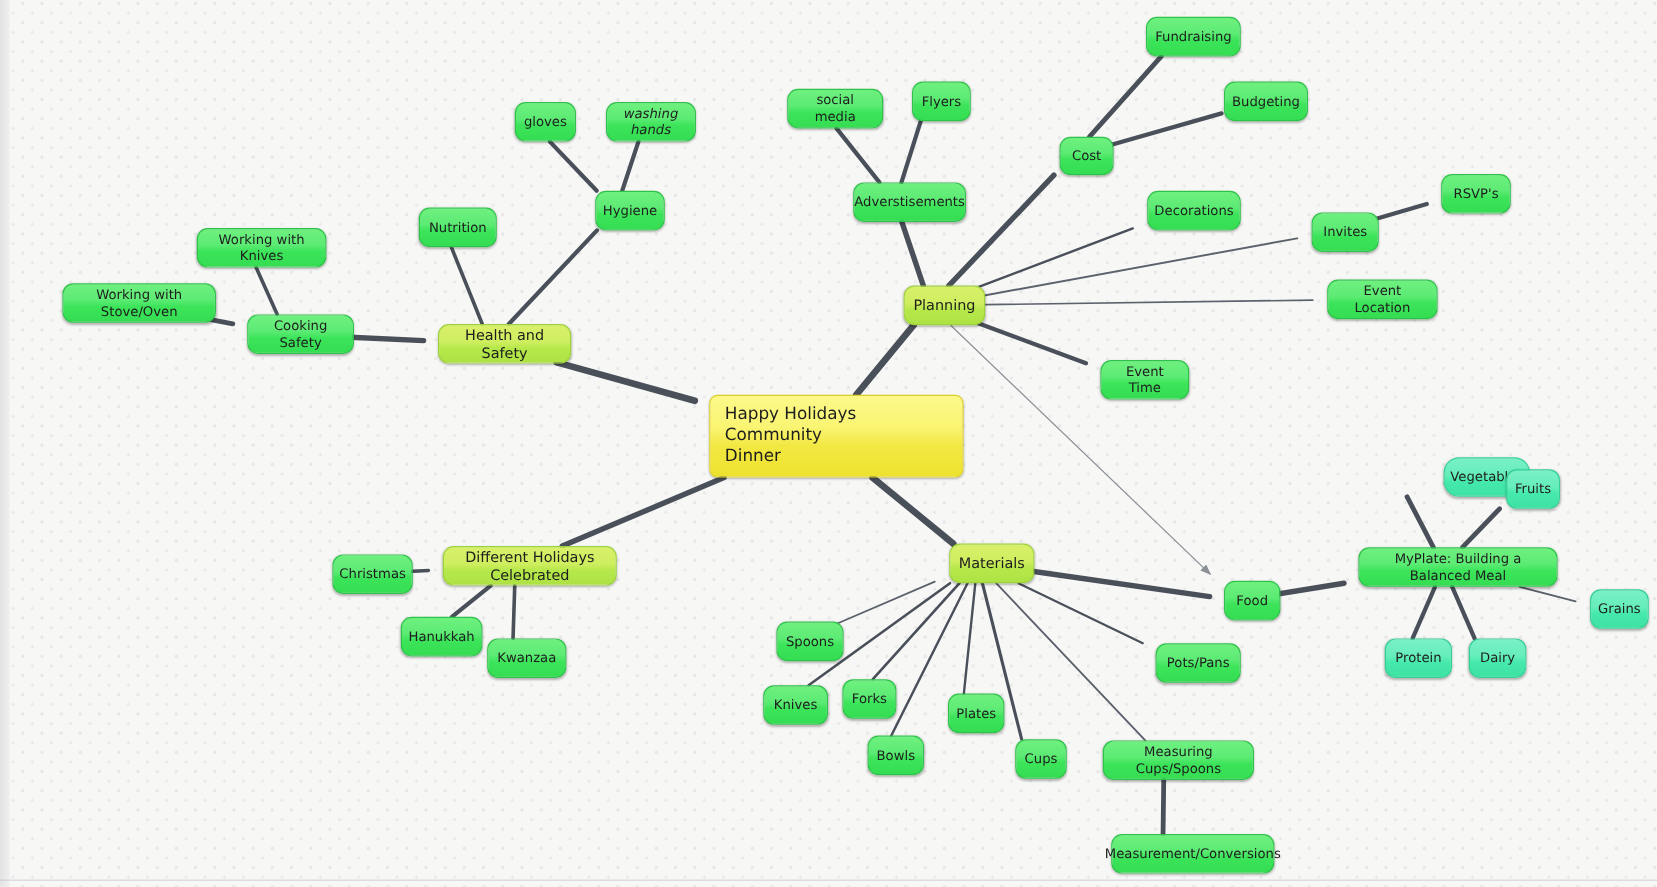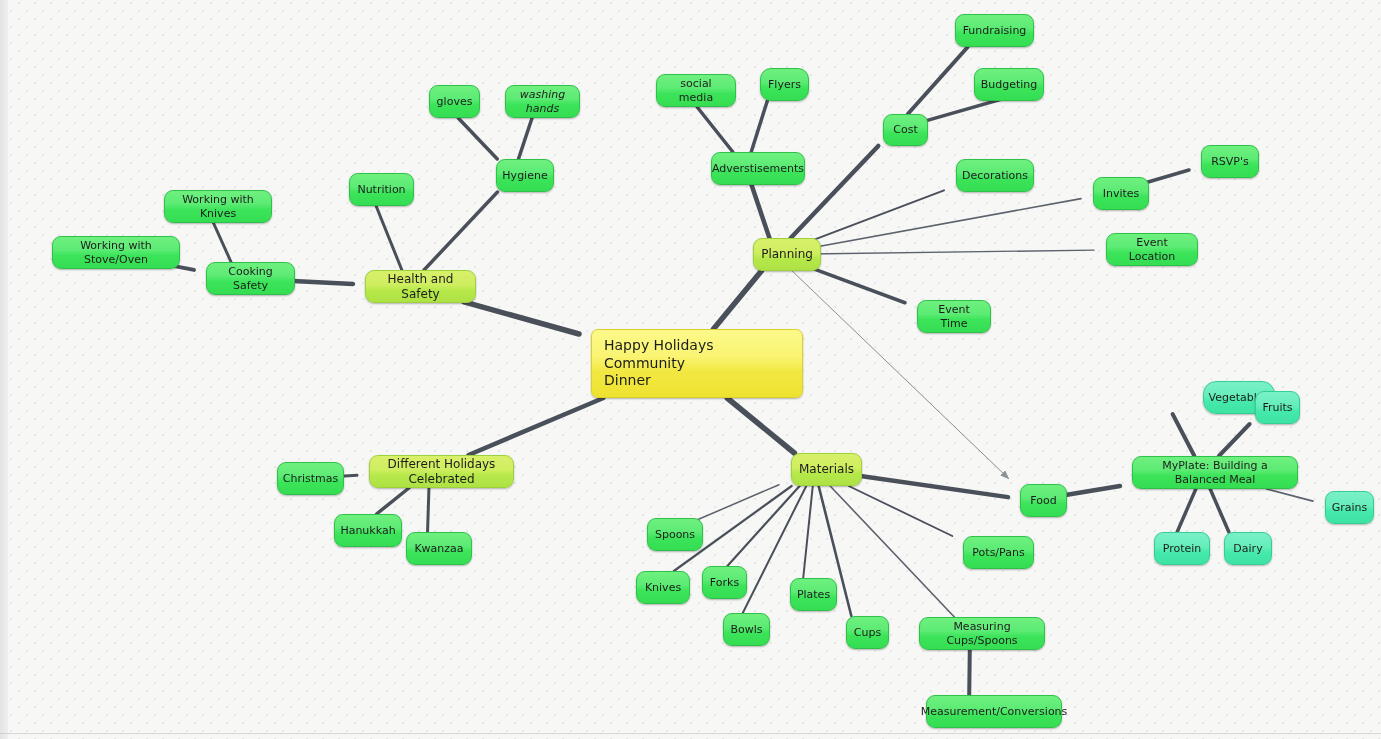--- a/index.html
+++ b/index.html
@@ -131,24 +131,24 @@
   </svg>
   <div id="node-layer">
       <div class="node n-root" style="left: 579px; top: 329px; width: 212px; height: 69px;">Happy Holidays Community
 Dinner</div>
       <div class="node n-lime" style="left: 741px; top: 238px; width: 68px; height: 33px;">Planning</div>
       <div class="node n-lime" style="left: 353px; top: 270px; width: 111px; height: 33px;">Health and Safety</div>
       <div class="node n-lime" style="left: 357px; top: 455px; width: 145px; height: 33px;">Different Holidays Celebrated</div>
       <div class="node n-lime" style="left: 779px; top: 453px; width: 71px; height: 33px;">Materials</div>
       <div class="node n-green" style="left: 871px; top: 114px; width: 45px; height: 32px;">Cost</div>
       <div class="node n-green" style="left: 943px; top: 14px; width: 79px; height: 33px;">Fundraising</div>
-      <div class="node n-green" style="left: 962px; top: 68px; width: 70px; height: 33px;">Budgeting</div>
+      <div class="node n-green" style="left: 1008px; top: 68px; width: 70px; height: 33px;">Budgeting</div>
       <div class="node n-green" style="left: 699px; top: 152px; width: 94px; height: 33px;">Adverstisements</div>
       <div class="node n-green" style="left: 644px; top: 74px; width: 80px; height: 33px;">social media</div>
-      <div class="node n-green" style="left: 748px; top: 68px; width: 49px; height: 33px; border-radius: 11px;">Flyers</div>
+      <div class="node n-green" style="left: 748px; top: 68px; width: 49px; height: 33px;">Flyers</div>
       <div class="node n-green" style="left: 944px; top: 159px; width: 78px; height: 33px;">Decorations</div>
       <div class="node n-green" style="left: 1081px; top: 177px; width: 56px; height: 33px;">Invites</div>
       <div class="node n-green" style="left: 1189px; top: 145px; width: 58px; height: 33px;">RSVP's</div>
       <div class="node n-green" style="left: 1094px; top: 233px; width: 92px; height: 33px;">Event Location</div>
       <div class="node n-green" style="left: 905px; top: 300px; width: 74px; height: 33px;">Event Time</div>
       <div class="node n-green" style="left: 194px; top: 262px; width: 89px; height: 33px;">Cooking Safety</div>
       <div class="node n-green" style="left: 152px; top: 190px; width: 108px; height: 33px;">Working with Knives</div>
       <div class="node n-green" style="left: 40px; top: 236px; width: 128px; height: 33px;">Working with Stove/Oven</div>
       <div class="node n-green" style="left: 337px; top: 173px; width: 65px; height: 33px;">Nutrition</div>
       <div class="node n-green" style="left: 484px; top: 159px; width: 58px; height: 33px;">Hygiene</div>

